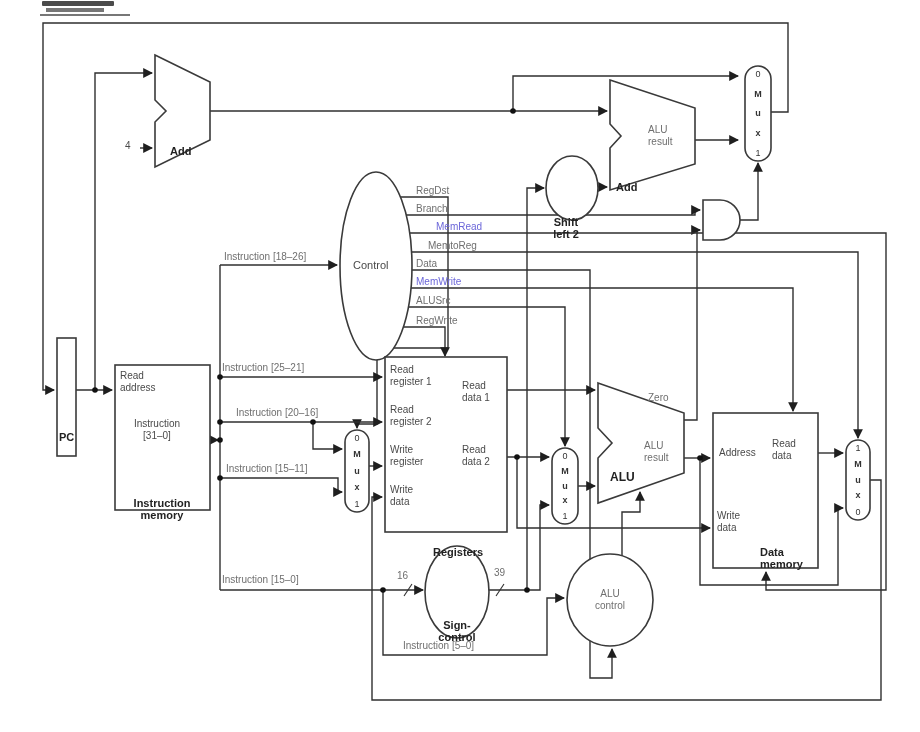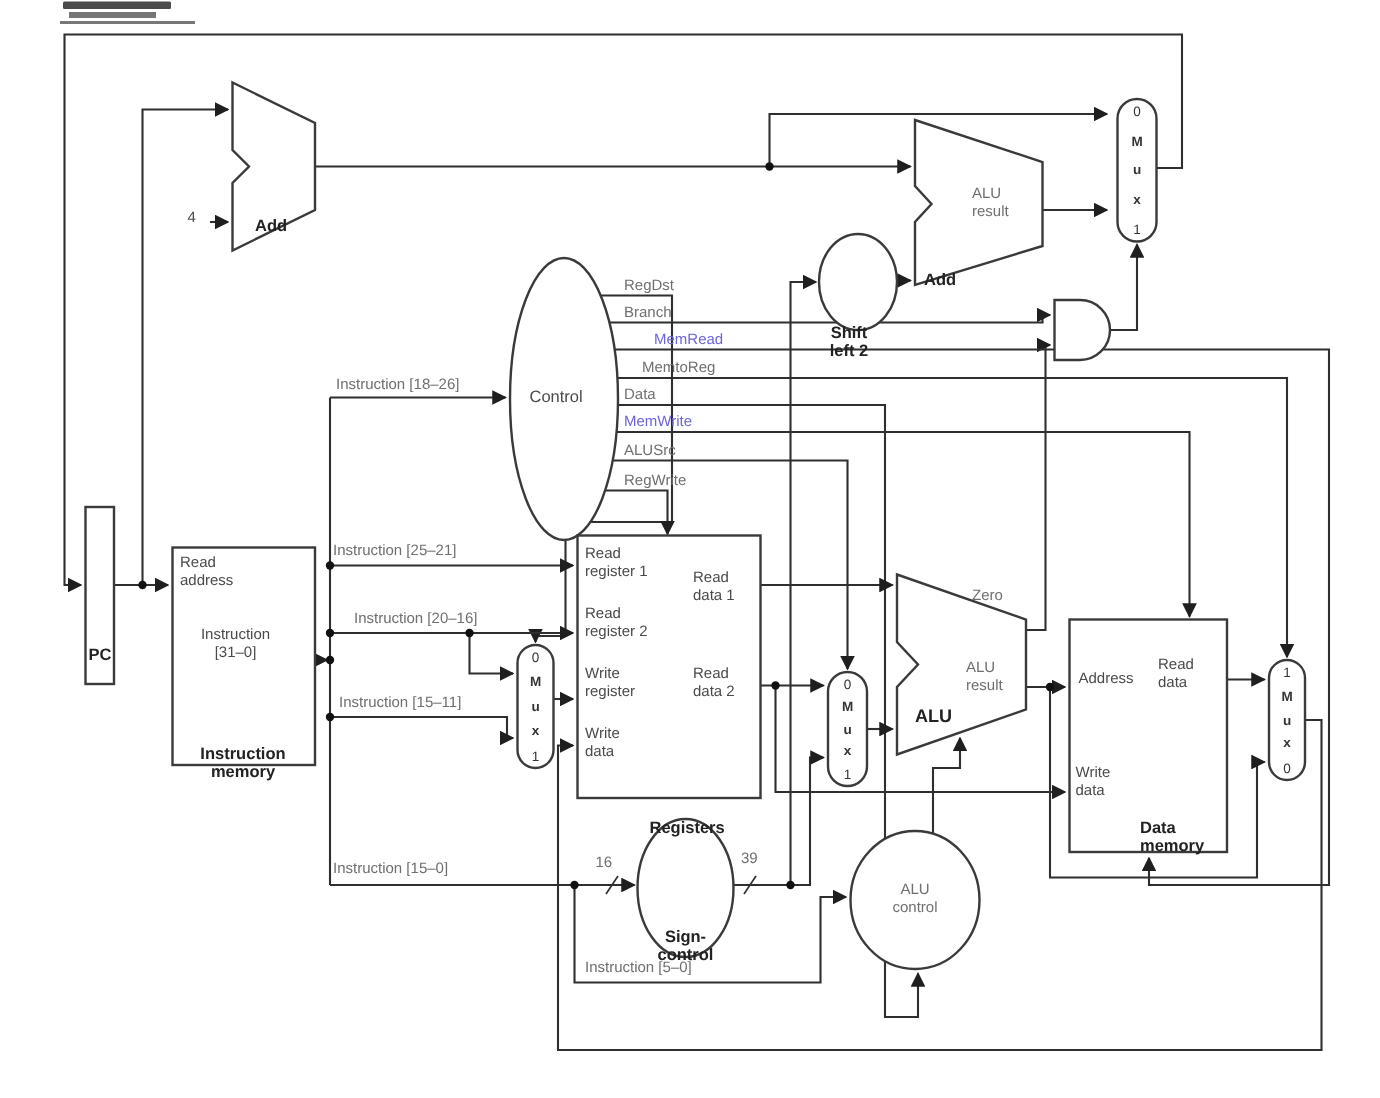--- a/index.html
+++ b/index.html
@@ -159,21 +159,21 @@
   <div class="sig" style="left:416px;top:258px">Data</div>
   <div class="sig hl" style="left:416px;top:276px">MemWrite</div>
   <div class="sig" style="left:416px;top:295px">ALUSrc</div>
   <div class="sig" style="left:416px;top:315px">RegWrite</div>
 
   <div class="lbl gray" style="left:224px;top:251px">Instruction [18–26]</div>
   <div class="lbl gray" style="left:222px;top:362px">Instruction [25–21]</div>
   <div class="lbl gray" style="left:236px;top:407px">Instruction [20–16]</div>
   <div class="lbl gray" style="left:226px;top:463px">Instruction [15–11]</div>
   <div class="lbl gray" style="left:222px;top:574px">Instruction [15–0]</div>
-  <div class="lbl gray" style="left:390px;top:640px">Instruction [5–0]</div>
+  <div class="lbl gray" style="left:403px;top:640px">Instruction [5–0]</div>
 
   <div class="lbl" style="left:390px;top:364px">Read
 register 1</div>
   <div class="lbl" style="left:462px;top:380px">Read
 data 1</div>
   <div class="lbl" style="left:390px;top:404px">Read
 register 2</div>
   <div class="lbl" style="left:390px;top:444px">Write
 register</div>
   <div class="lbl" style="left:462px;top:444px">Read

